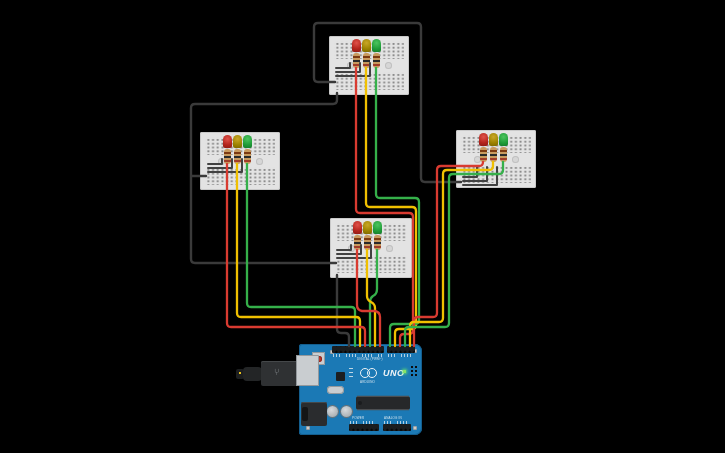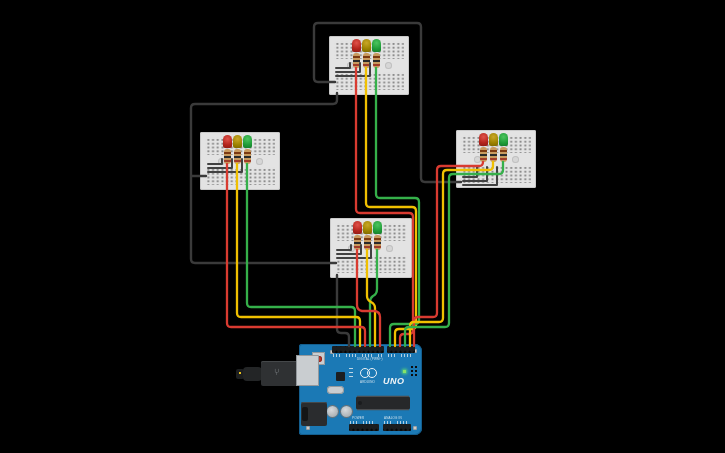--- a/index.html
+++ b/index.html
@@ -66,21 +66,21 @@
     <div class="part silver" style="left:13px;top:8px;width:13px;height:13px;border-radius:1px;">
       <div style="position:absolute;left:3.5px;top:3.5px;width:6px;height:6px;border-radius:50%;background:#c0392b;box-shadow:inset 0 0 0 1px #8e2a20;"></div>
     </div>
     <div class="part silver" style="left:-3px;top:11px;width:23px;height:31px;border-radius:1px;"></div>
 
     <div class="part" style="left:50px;top:24px;width:4px;height:10px;
          background:repeating-linear-gradient(#bfd6e4 0 1.5px,rgba(0,0,0,0) 1.5px 4px);"></div>
 
     <div class="logo-ring" style="left:61px;top:24px;"></div>
     <div class="logo-ring" style="left:68px;top:24px;"></div>
-    <div class="part uno-text" style="left:84px;top:32px;font-style:italic;">UNO</div>
+    <div class="part uno-text" style="left:84px;top:24px;font-style:italic;">UNO</div>
     <div class="part tinytext" style="left:61px;top:36px;">ARDUINO</div>
     <div class="part" style="left:104px;top:26px;width:3px;height:3px;background:#86e26a;box-shadow:0 0 3px 1px rgba(120,255,90,.7);"></div>
     <div class="part" style="left:111px;top:21px;width:8px;height:12px;
          background-image:radial-gradient(circle,#0c0d0e 1px,rgba(0,0,0,0) 1.3px);background-size:4px 4px;"></div>
 
     <div class="part" style="left:37px;top:28px;width:9px;height:9px;background:#1c1e20;border-radius:1px;"></div>
     <div class="part silver" style="left:28px;top:42px;width:17px;height:8px;border-radius:4px;"></div>
 
     <div class="part" style="left:57px;top:53px;width:54px;height:12px;background:#26282a;border-radius:1px;box-shadow:0 -2px 0 -0.8px #4c4f52,0 2px 0 -0.8px #4c4f52;">
       <div style="position:absolute;left:2px;top:4px;width:4px;height:4px;border-radius:50%;background:#1a1c1e;"></div>

